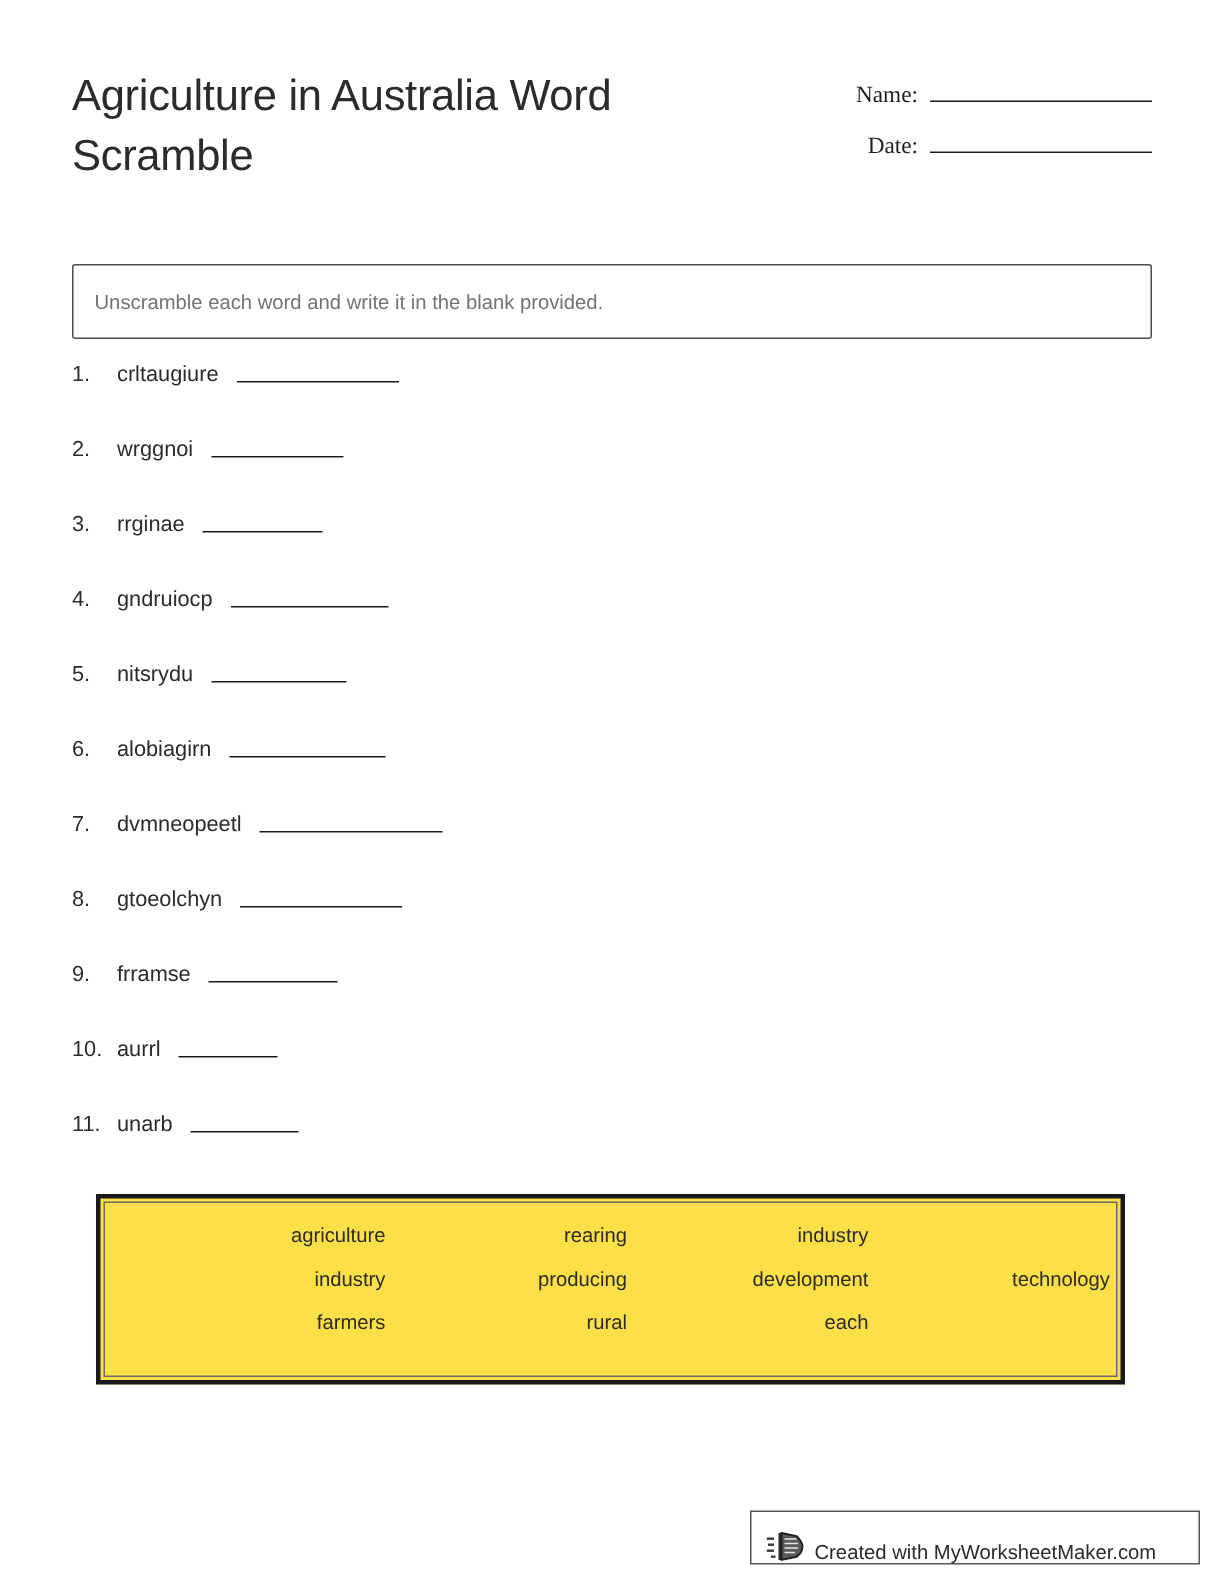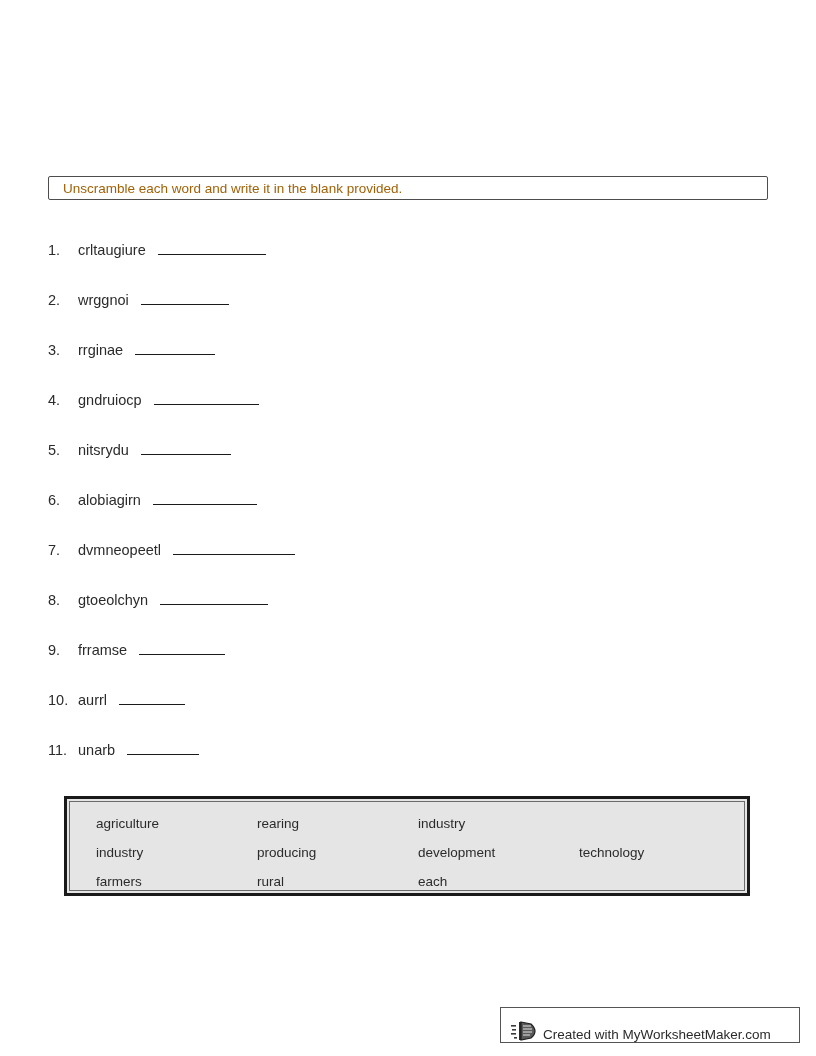--- a/index.html
+++ b/index.html
@@ -65,29 +65,29 @@
     border-bottom: 1.4px solid #1a1a1a;
     height: 17px;
   }
 
   
   .instructions {
     position: absolute;
     left: 48px;
     top: 176px;
     width: 720px;
-    height: 24px;
+    height: 50px;
     box-sizing: border-box;
     border: 1px solid #4d4d4d;
     border-radius: 2px;
     display: flex;
     align-items: center;
     padding: 0 14px;
     font-size: 13.5px;
-    color: #a16207;
+    color: #737373;
   }
 
   
   .qlist {
     position: absolute;
     left: 48px;
     top: 240px;
     width: 720px;
   }
   .qrow {
@@ -113,25 +113,26 @@
     border-bottom: 1.6px solid #1a1a1a;
     height: 0px;
   }
 
   
   .wordbank {
     position: absolute;
     left: 64px;
     top: 796px;
     width: 686px;
-    height: 100px;
+    height: 127px;
     box-sizing: border-box;
     border: 3px solid #1a1a1a;
-    background: #e5e5e5;
+    background: #fde047;
     padding: 2px;
+    text-align: right;
   }
   .wordbank-inner {
     border: 1px solid #6b6b6b;
     width: 100%;
     height: 100%;
     box-sizing: border-box;
     padding: 12px 0 0 26px;
   }
   .wb-row {
     display: flex;
@@ -170,20 +171,34 @@
     font-size: 13.5px;
     color: #2b2b2b;
     white-space: nowrap;
   }
 </style>
 </head>
 <body>
 
 <div class="page">
 
+  <div class="header">
+    <h1 class="title">Agriculture in Australia Word Scramble</h1>
+
+    <div class="namedate">
+      <div class="nd-row">
+        <span class="nd-label">Name:</span>
+        <span class="nd-line"></span>
+      </div>
+      <div class="nd-row">
+        <span class="nd-label">Date:</span>
+        <span class="nd-line"></span>
+      </div>
+    </div>
+  </div>
 
   <div class="instructions">
     <span>Unscramble each word and write it in the blank provided.</span>
   </div>
 
   <div class="qlist" id="question-list">
       <div class="qrow">
         <span class="qnum">1.</span>
         <span class="qword">crltaugiure</span>
         <span class="qline" style="width: 108px;"></span>

